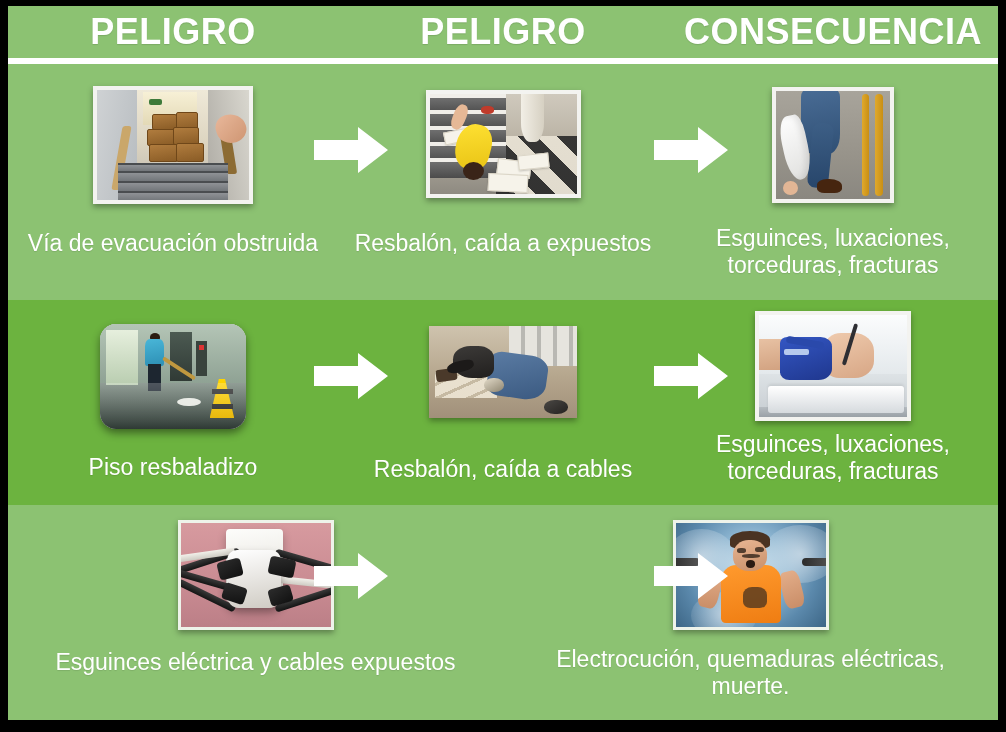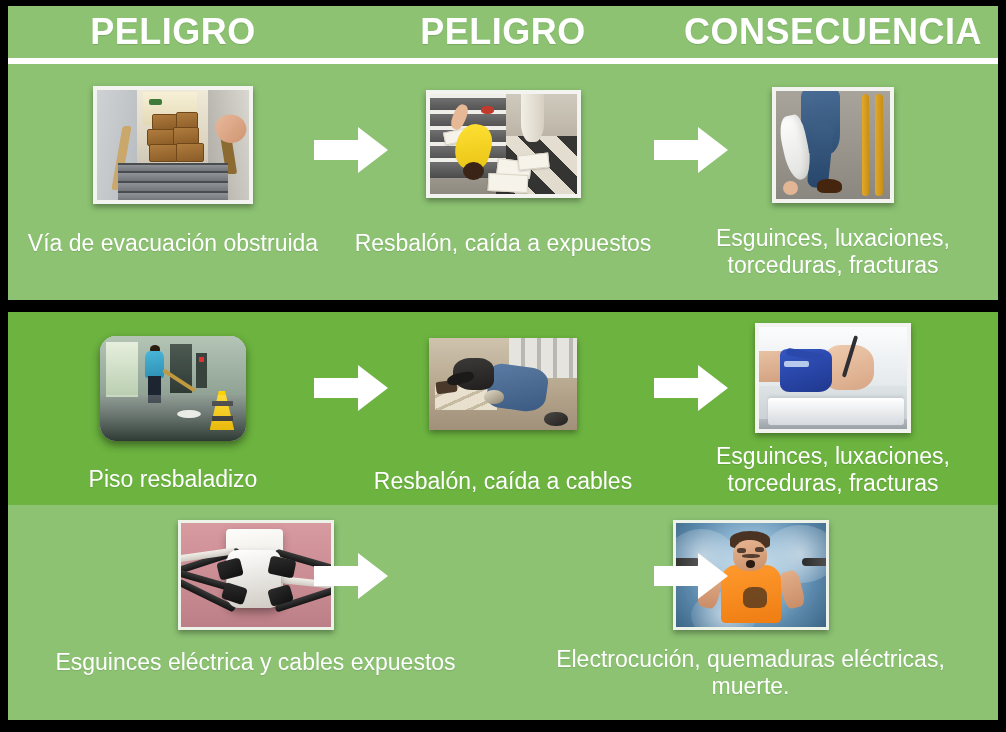--- a/index.html
+++ b/index.html
@@ -60,21 +60,21 @@
   }
 
   
   .row {
     position: absolute;
     left: 8px;
     width: 990px;
     display: flex;
   }
   .row-1 { top: 64px;  height: 236px; background: #8cc272; }
-  .row-2 { top: 312px; height: 205px; background: #6cb33f; }
+  .row-2 { top: 300px; height: 205px; background: #6cb33f; }
   .row-3 { top: 505px; height: 215px; background: #8cc272; }
 
   .cell {
     position: relative;
     flex: 1 1 0;
     display: flex;
     flex-direction: column;
     align-items: center;
   }
 

